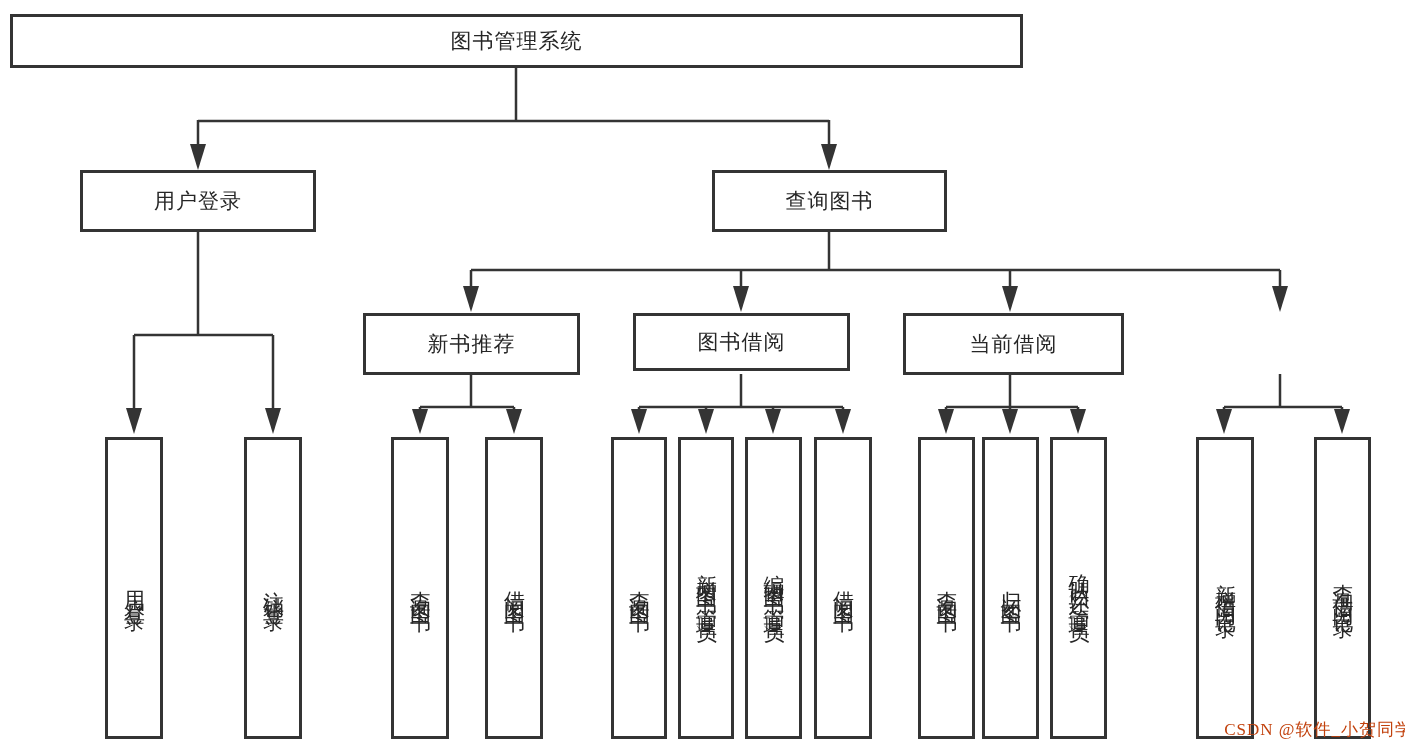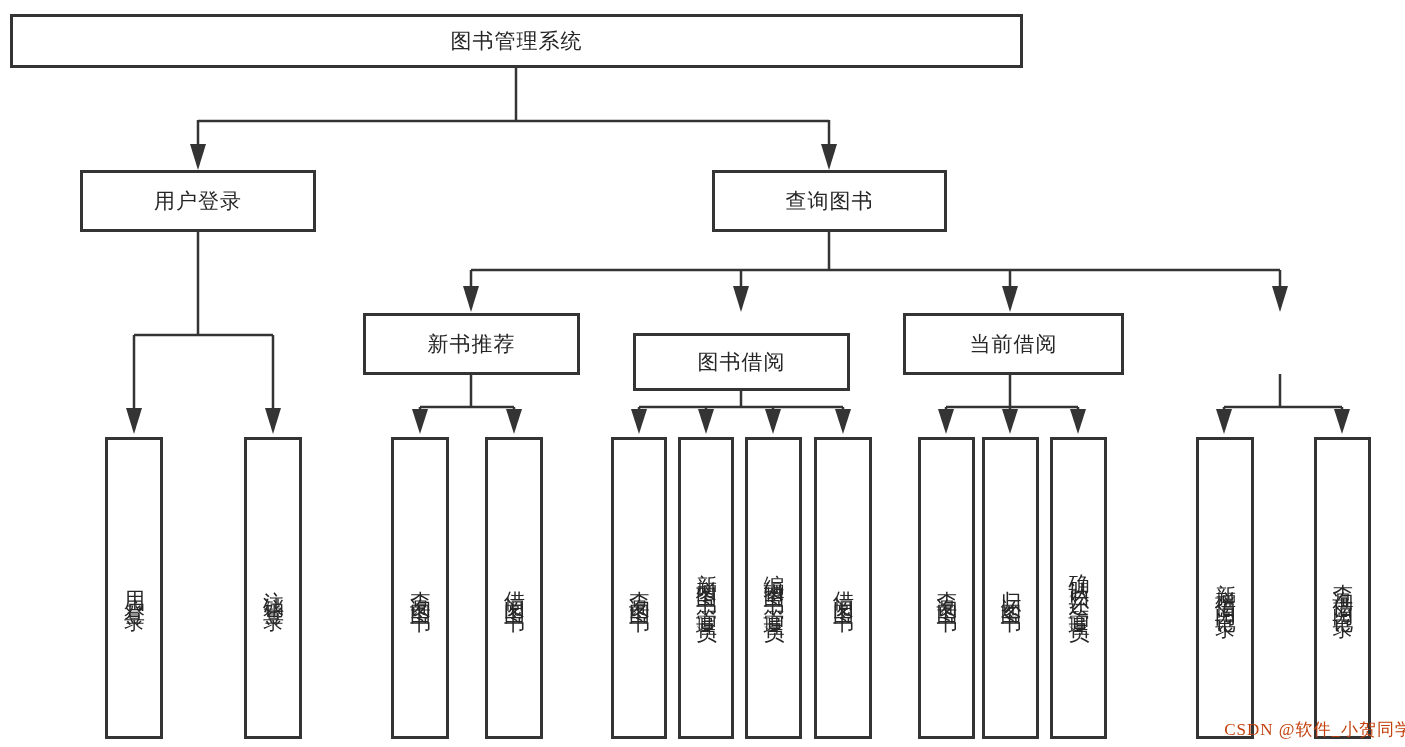--- a/index.html
+++ b/index.html
@@ -29,21 +29,21 @@
     text-orientation:mixed;
     font-size:21px;
     letter-spacing:7px;
     line-height:1;
   }
   
   .n-root{left:10px;top:14px;width:1013px;height:54px;}
   .n-user{left:80px;top:170px;width:236px;height:62px;}
   .n-book{left:712px;top:170px;width:235px;height:62px;}
   .n-g0{left:363px;top:313px;width:217px;height:62px;text-align:right;}
-  .n-g1{left:633px;top:313px;width:217px;height:58px;margin-top:20px;}
+  .n-g1{left:633px;top:313px;width:217px;height:58px;}
   .n-g2{left:903px;top:313px;width:221px;height:62px;}
   .n-g3{left:1174px;top:313px;width:213px;height:62px;}
   
   .l0{left:105px;width:58px;}
   .l1{left:244px;width:58px;}
   .l2{left:391px;width:58px;}
   .l3{left:485px;width:58px;}
   .l4{left:611px;width:56px;}
   .l5{left:678px;width:56px;}
   .l6{left:745px;width:57px;}

